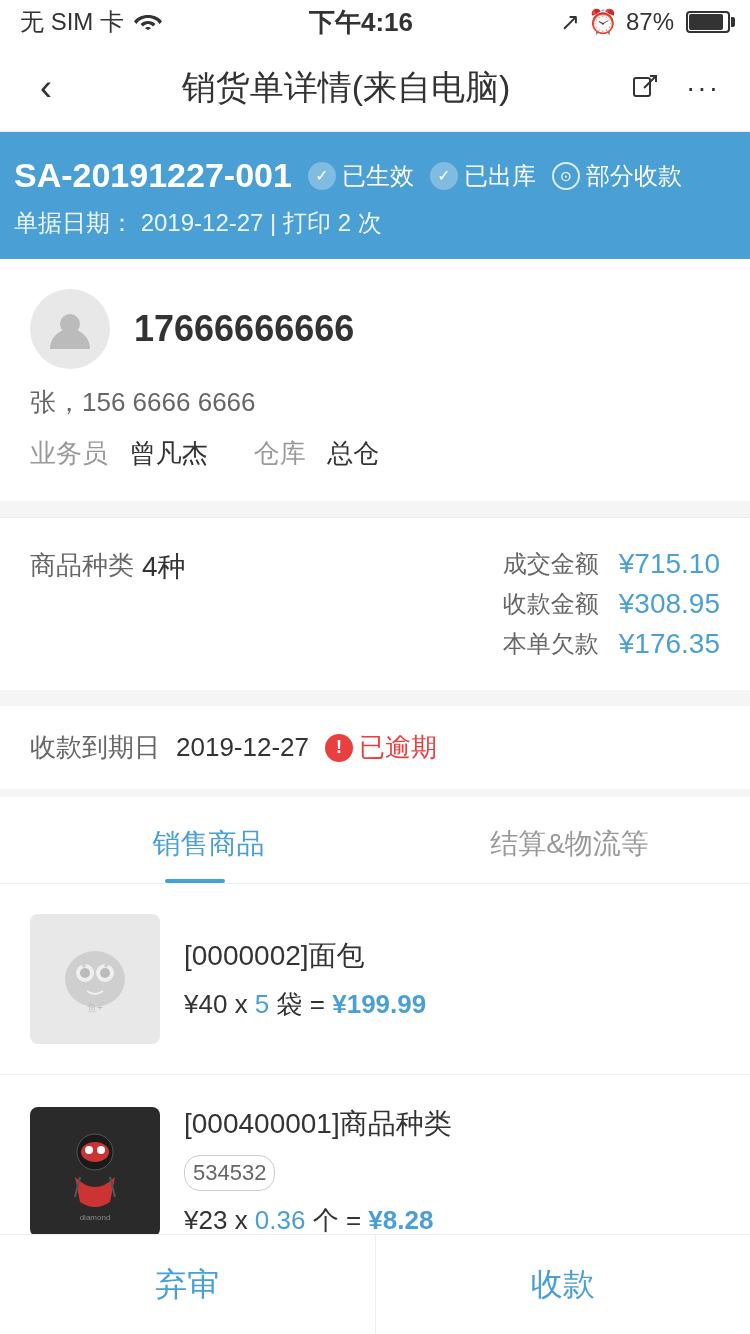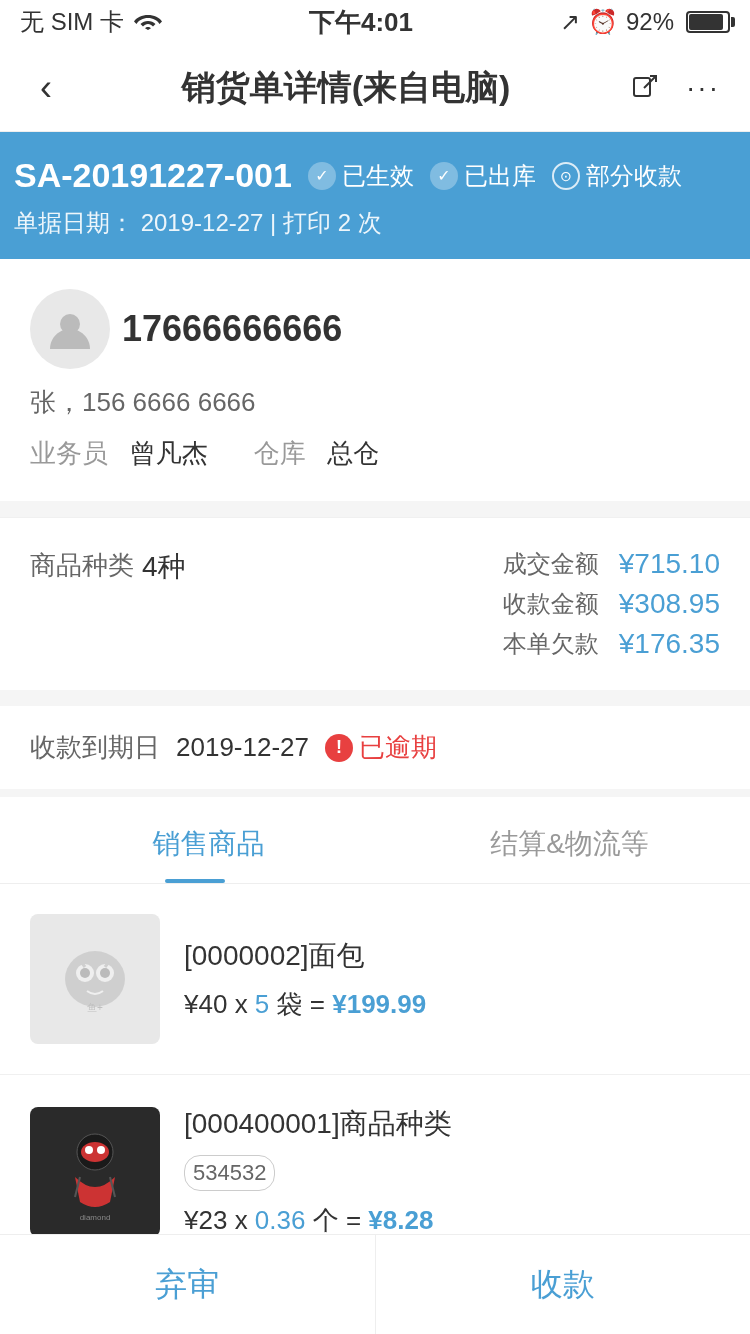--- a/index.html
+++ b/index.html
@@ -82,21 +82,21 @@
       border-bottom: 1px solid #eee;
     }
     .nav-back {
       font-size: 36px;
       color: #333;
       cursor: pointer;
       padding: 10px;
     }
     .nav-title {
       font-size: 34px;
-      font-weight: 700;
+      font-weight: 400;
       color: #333;
     }
     .nav-actions {
       display: flex;
       align-items: center;
       gap: 24px;
     }
     .nav-share-icon {
       font-size: 32px;
       color: #333;
@@ -159,21 +159,21 @@
 
     
     .customer-section {
       background: #fff;
       padding: 30px;
       margin-bottom: 16px;
     }
     .customer-row {
       display: flex;
       align-items: center;
-      gap: 12px;
+      gap: 24px;
       margin-bottom: 16px;
     }
     .avatar {
       width: 80px;
       height: 80px;
       border-radius: 50%;
       background: #e8e8e8;
       display: flex;
       align-items: center;
       justify-content: center;
@@ -418,25 +418,25 @@
 
 <div class="status-bar">
   <div class="status-left">
     <span>无 SIM 卡</span>
     <span>
       <svg width="28" height="20" viewBox="0 0 28 20">
           <path d="M14 5C8 5 2.5 7.5 0 11.5l2.5 2.5C4.5 10.5 9 8 14 8s9.5 2.5 11.5 6L28 11.5C25.5 7.5 20 5 14 5zm0 6c-3 0-5.5 1.2-7.5 3L9 16.5C10.5 15 12 14 14 14s3.5 1 5 2.5L21.5 14c-2-1.8-4.5-3-7.5-3zm0 6c-1.2 0-2.2.5-3 1.3L14 20l3-1.7c-.8-.8-1.8-1.3-3-1.3z" fill="#333"></path>
         </svg>
     </span>
   </div>
-  <div class="status-center">下午4:01</div>
+  <div class="status-center">下午4:16</div>
   <div class="status-right">
     <span>↗</span>
     <span>⏰</span>
-    <span>92%</span>
+    <span>87%</span>
     <div class="battery-icon">
       <div class="battery-fill"></div>
     </div>
   </div>
 </div>
 
 <div class="nav-bar">
   <span class="nav-back">‹</span>
   <span class="nav-title">销货单详情(来自电脑)</span>
   <div class="nav-actions">

